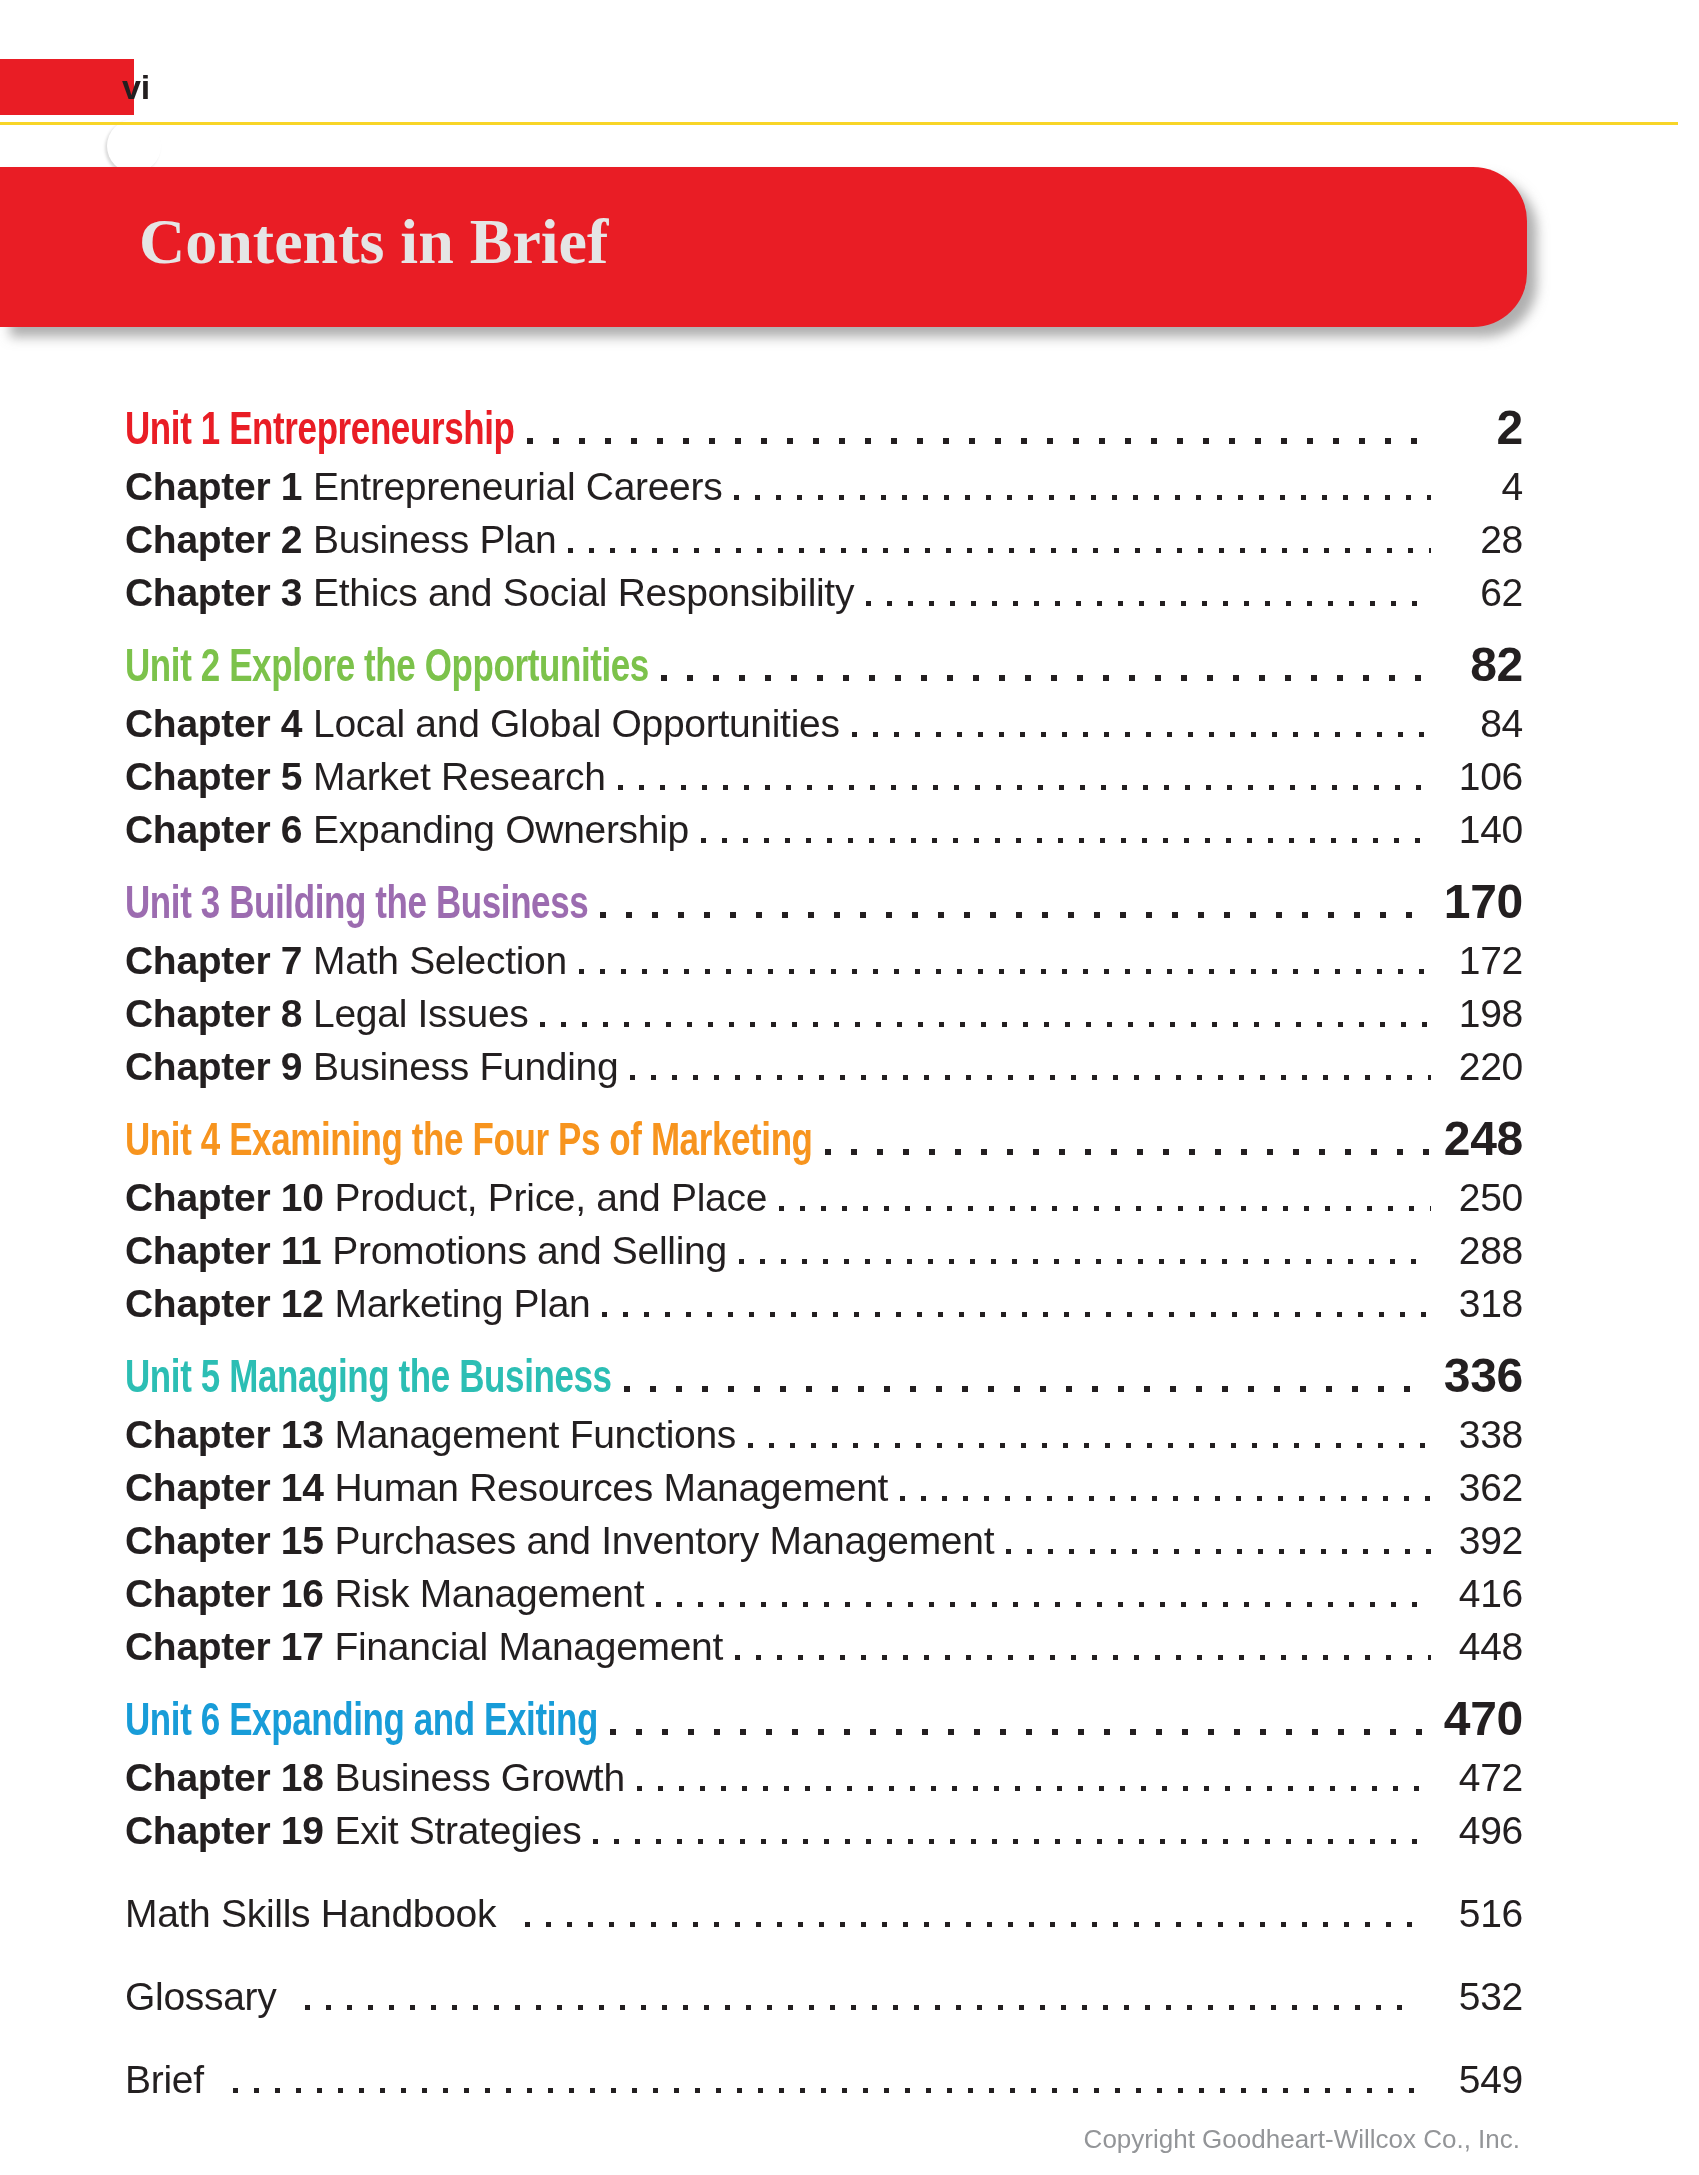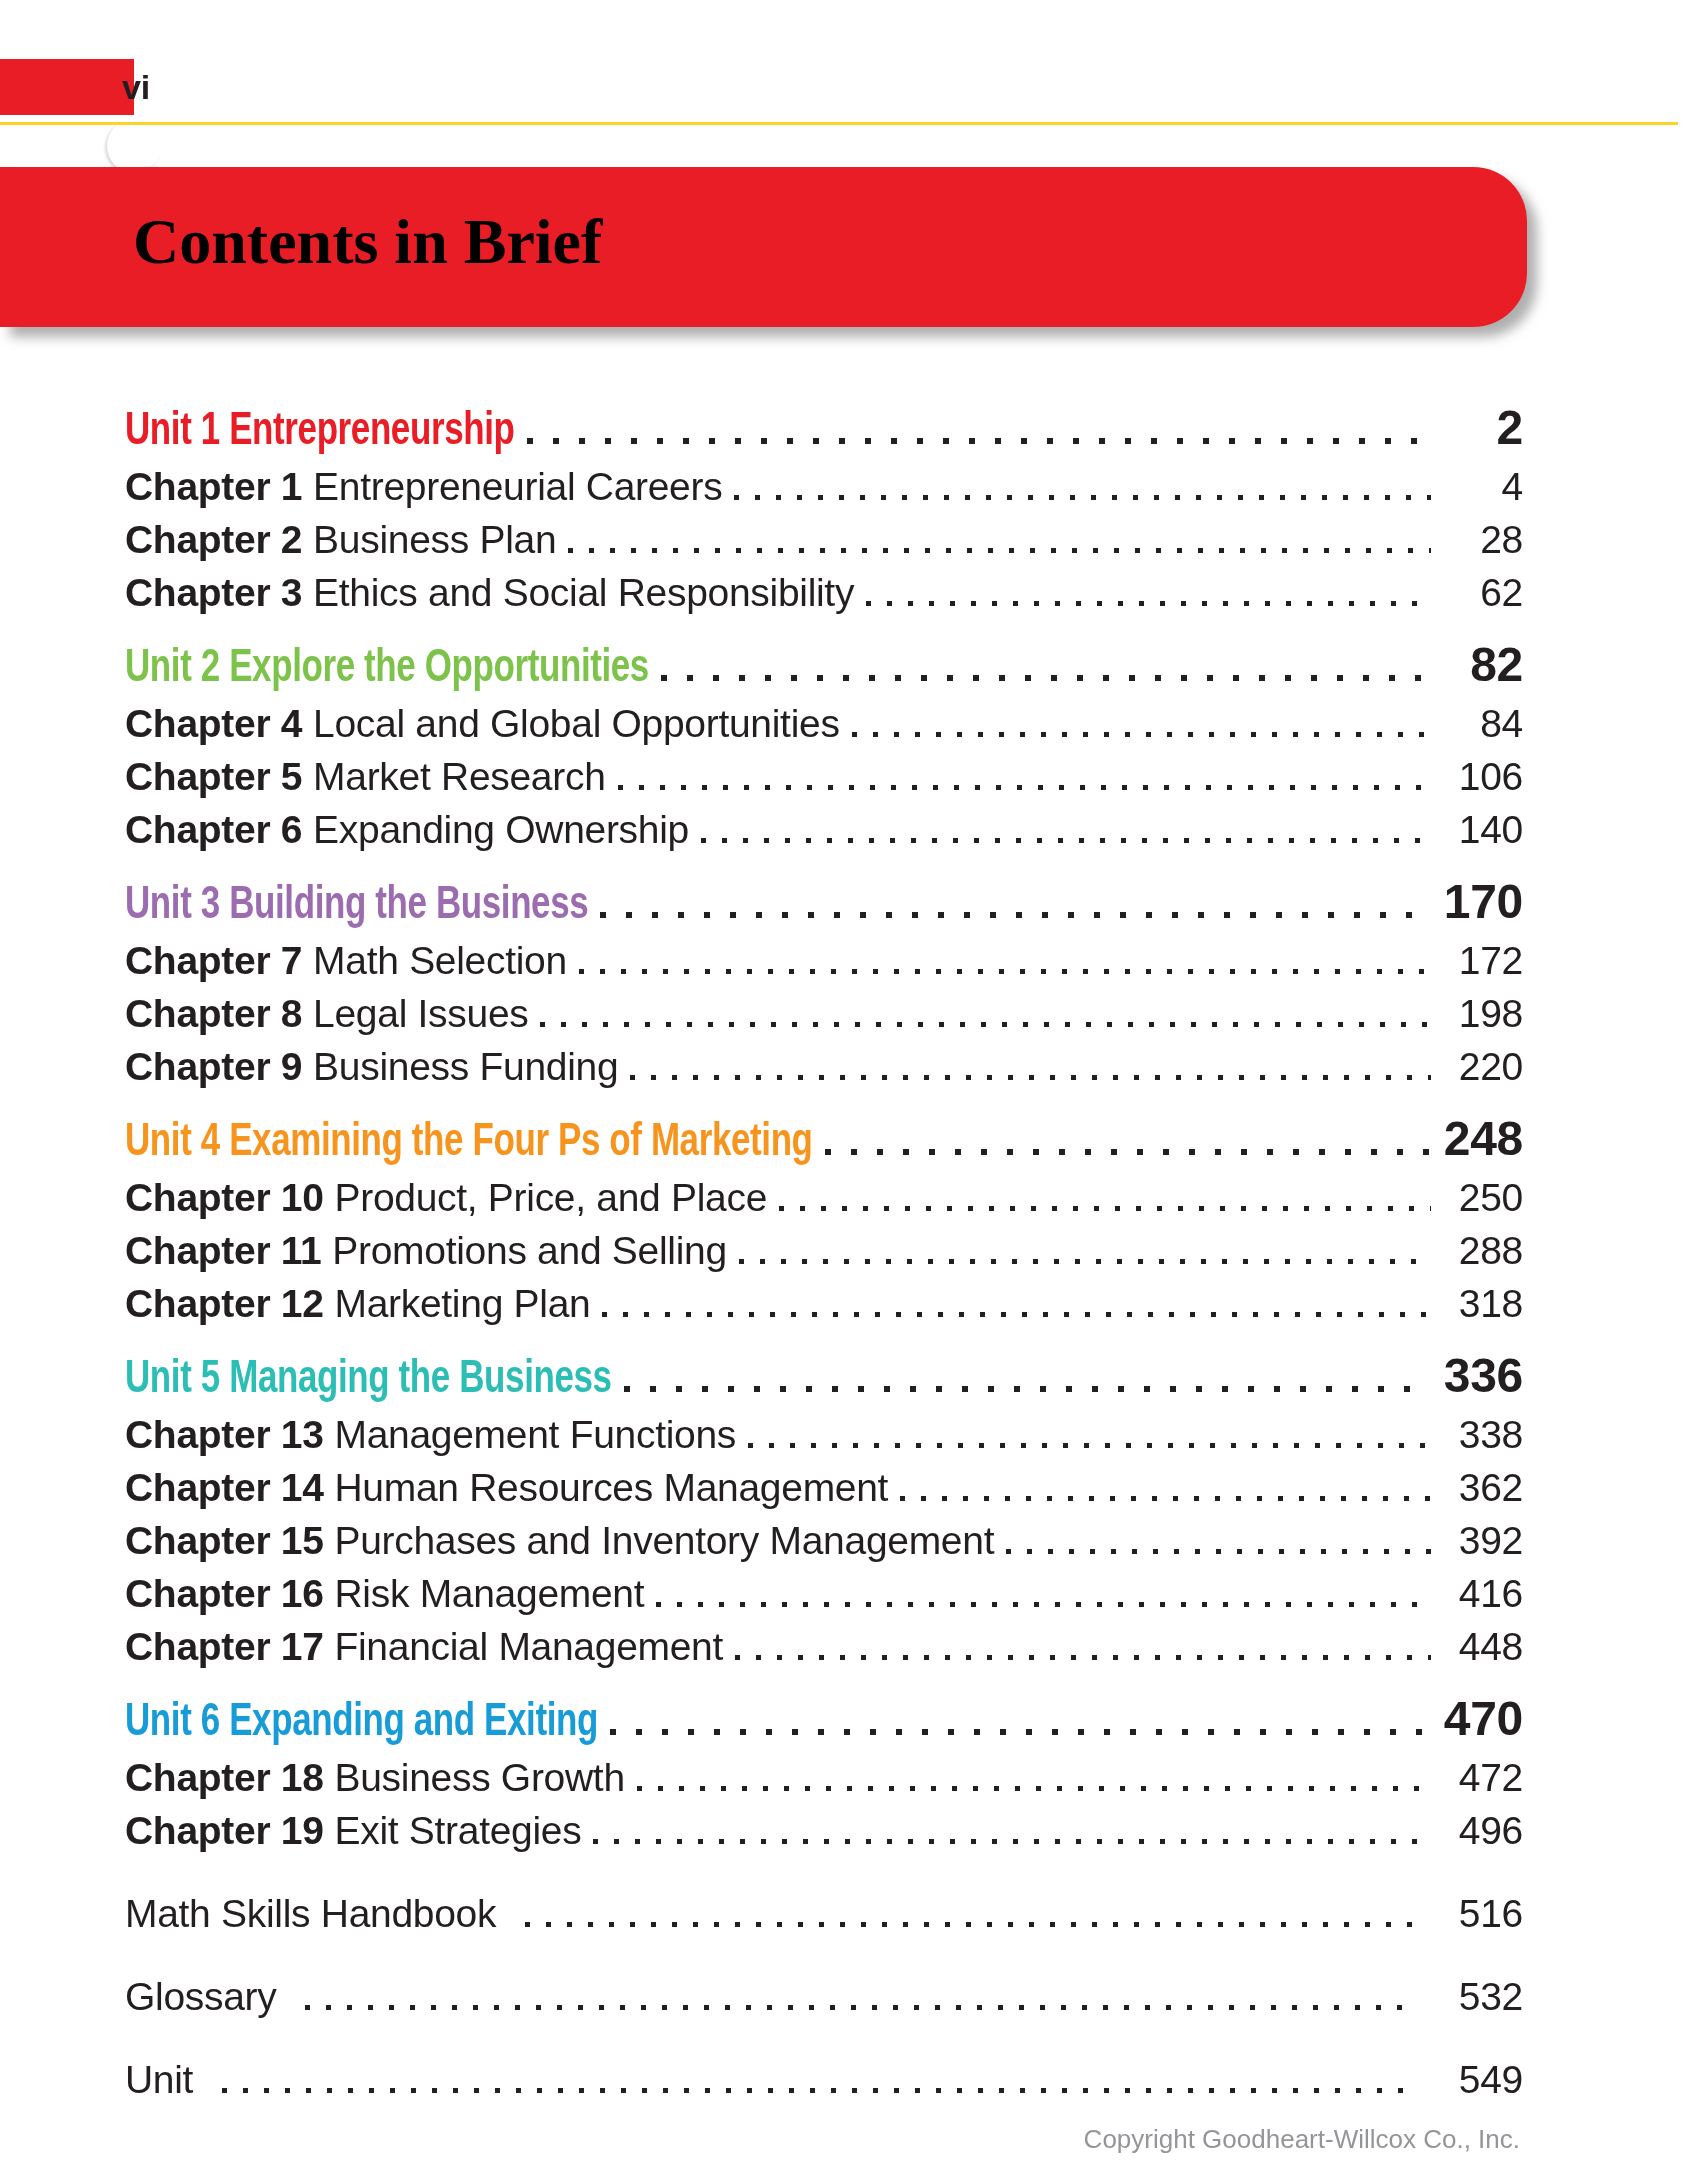--- a/index.html
+++ b/index.html
@@ -24,23 +24,23 @@
   .top-rule { position:absolute; left:0; top:122px; width:1678px; height:3px; background:#F8D527; }
 
   
   .banner {
     position:absolute; left:0; top:167px; width:1527px; height:160px;
     background:#E91D25; border-radius:0 54px 54px 0;
     box-shadow:10px 10px 12px rgba(110,110,110,0.55);
     display:flex; align-items:center;
   }
   .banner-title {
-    margin:0; padding:0 0 10px 133px;
+    margin:6px; padding:0 0 10px 133px;
     font-family:"Liberation Serif","DejaVu Serif",serif;
-    font-size:64px; font-weight:700; color:#000000; letter-spacing:0;
+    font-size:64px; font-weight:700; color:#e5e5e5; letter-spacing:0;
   }
 
   
   .toc { position:absolute; left:125px; top:382px; width:1398px; }
   .row { display:flex; align-items:baseline; line-height:53px; font-size:39px; }
   .row.unit { line-height:64px; margin-top:14px; }
   .row.plain { margin-top:30px;gap:17px; }
   .unit-label {
     font-size:46px; font-weight:700; white-space:nowrap;
     display:inline-block; transform:scaleX(0.76); transform-origin:0 100%;
@@ -230,20 +230,20 @@
         <span class="title">Math Skills Handbook</span>
         <span class="dots"></span>
         <span class="pagenum">516</span>
       </div>
       <div class="row plain">
         <span class="title">Glossary</span>
         <span class="dots"></span>
         <span class="pagenum">532</span>
       </div>
       <div class="row plain">
-        <span class="title">Unit</span>
+        <span class="title">Brief</span>
         <span class="dots"></span>
         <span class="pagenum">549</span>
       </div>
     </div>
 
   <div class="copyright">Copyright Goodheart-Willcox Co., Inc.</div>
 </div>
 
 </body></html>

